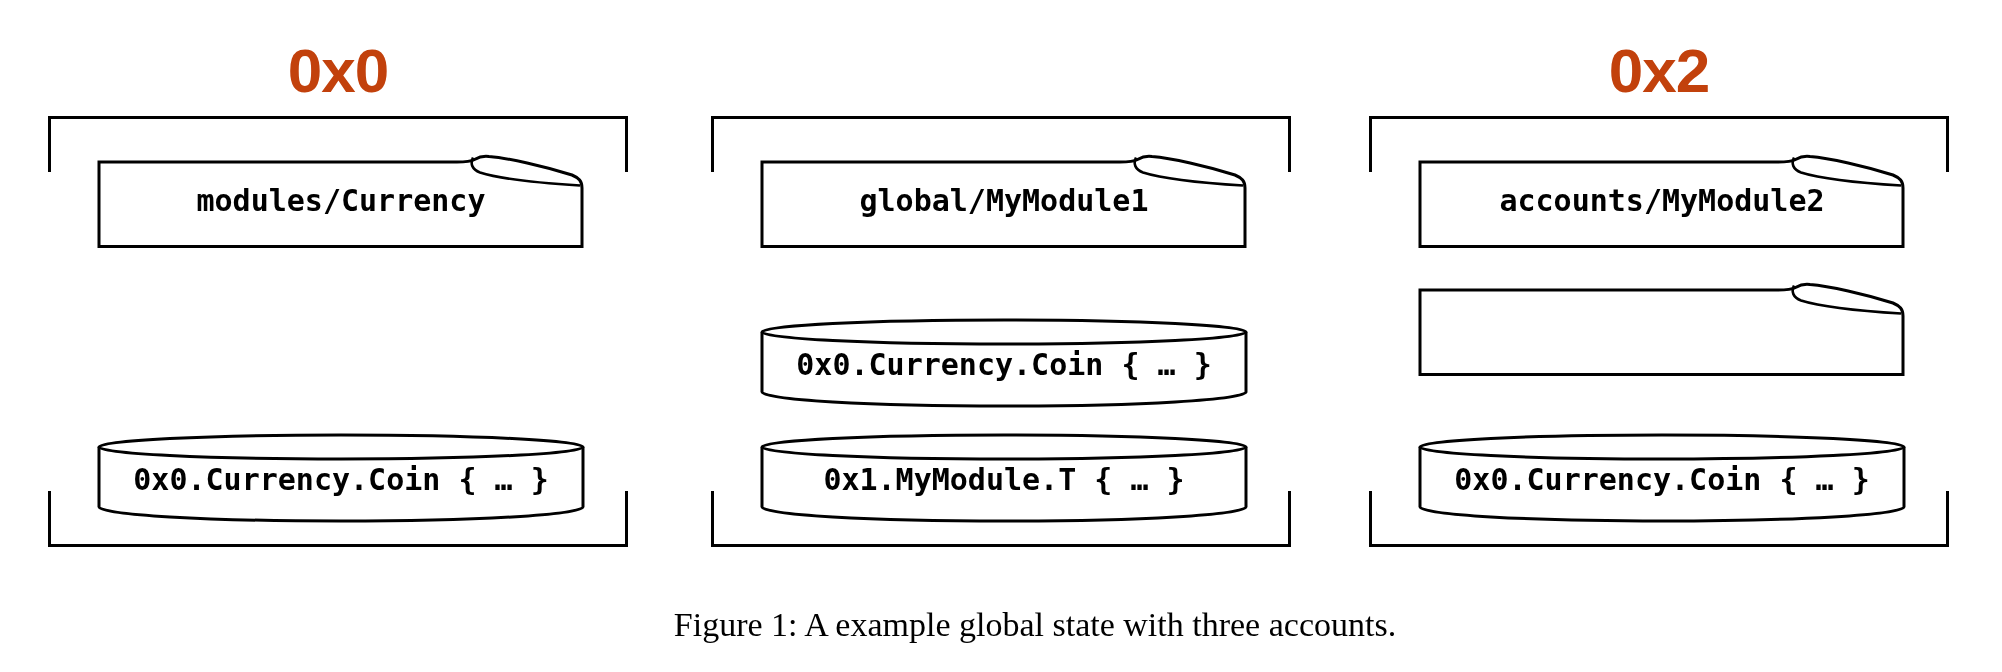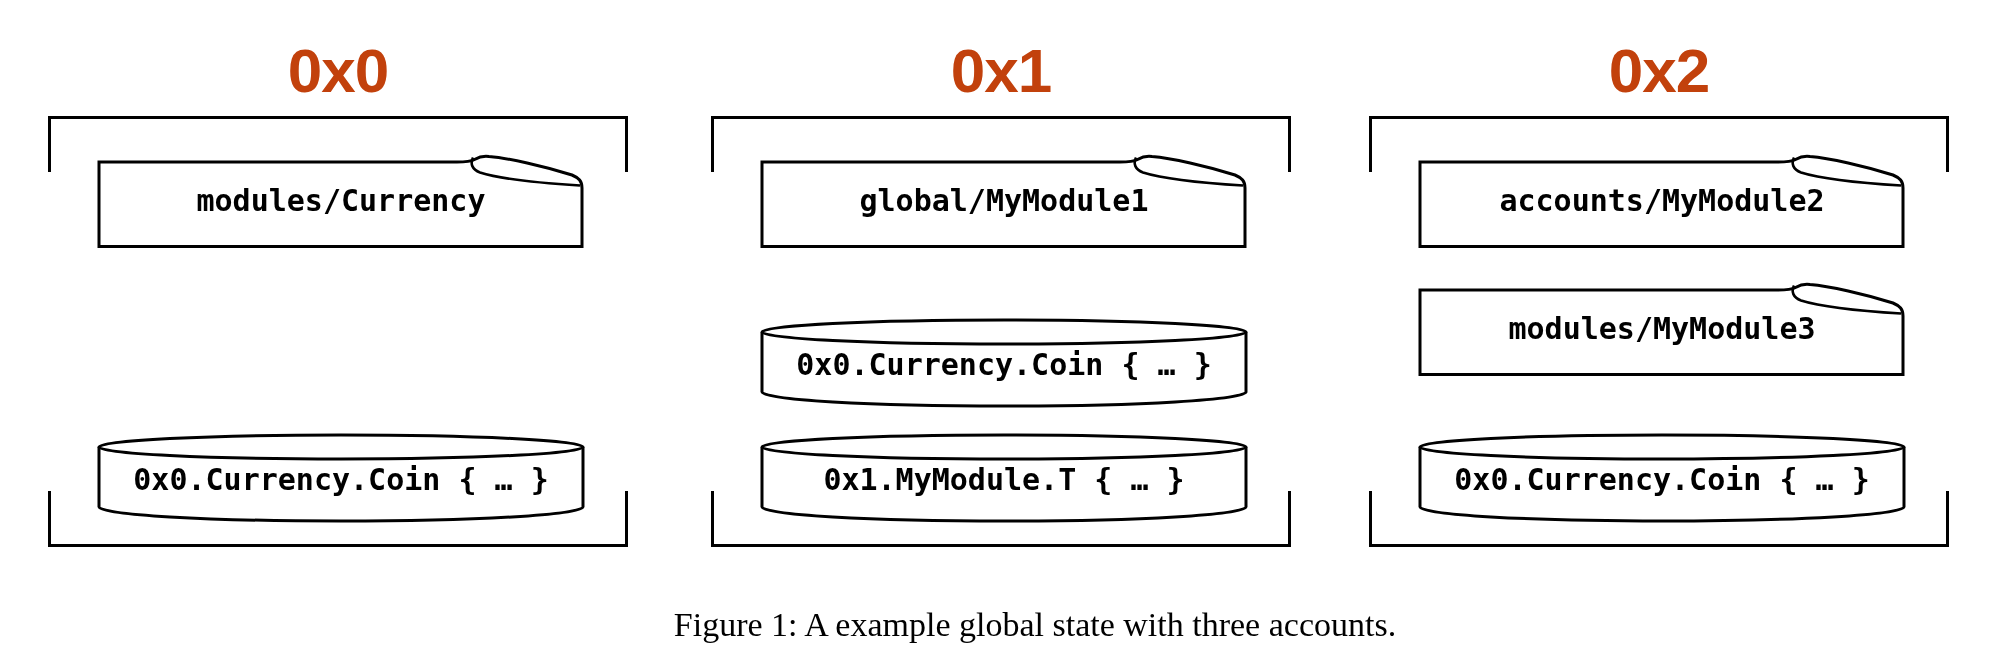--- a/index.html
+++ b/index.html
@@ -86,21 +86,20 @@
           <use href="#cyl-shape"></use>
         </svg>
       <span class="label">0x0.Currency.Coin { … }</span>
     </div>
     <svg class="bracket bottom" viewBox="0 0 580 56">
         <use href="#bracket-bottom-shape"></use>
       </svg>
   </section>
 
   <section class="account" style="left:711px">
-    <h2 class="addr">0x1</h2>
     <svg class="bracket top" viewBox="0 0 580 56">
         <use href="#bracket-top-shape"></use>
       </svg>
     <div class="shape doc" style="top:150px">
       <svg class="bg" viewBox="0 0 490 100">
           <use href="#doc-shape"></use>
         </svg>
       <span class="label">global/MyModule1</span>
     </div>
     <div class="shape cyl" style="top:318px">
@@ -128,21 +127,20 @@
     <div class="shape doc" style="top:150px">
       <svg class="bg" viewBox="0 0 490 100">
           <use href="#doc-shape"></use>
         </svg>
       <span class="label">accounts/MyModule2</span>
     </div>
     <div class="shape doc" style="top:278px">
       <svg class="bg" viewBox="0 0 490 100">
           <use href="#doc-shape"></use>
         </svg>
-      <span class="label">modules/MyModule3</span>
     </div>
     <div class="shape cyl" style="top:433px">
       <svg class="bg" viewBox="0 0 490 92">
           <use href="#cyl-shape"></use>
         </svg>
       <span class="label">0x0.Currency.Coin { … }</span>
     </div>
     <svg class="bracket bottom" viewBox="0 0 580 56">
         <use href="#bracket-bottom-shape"></use>
       </svg>

